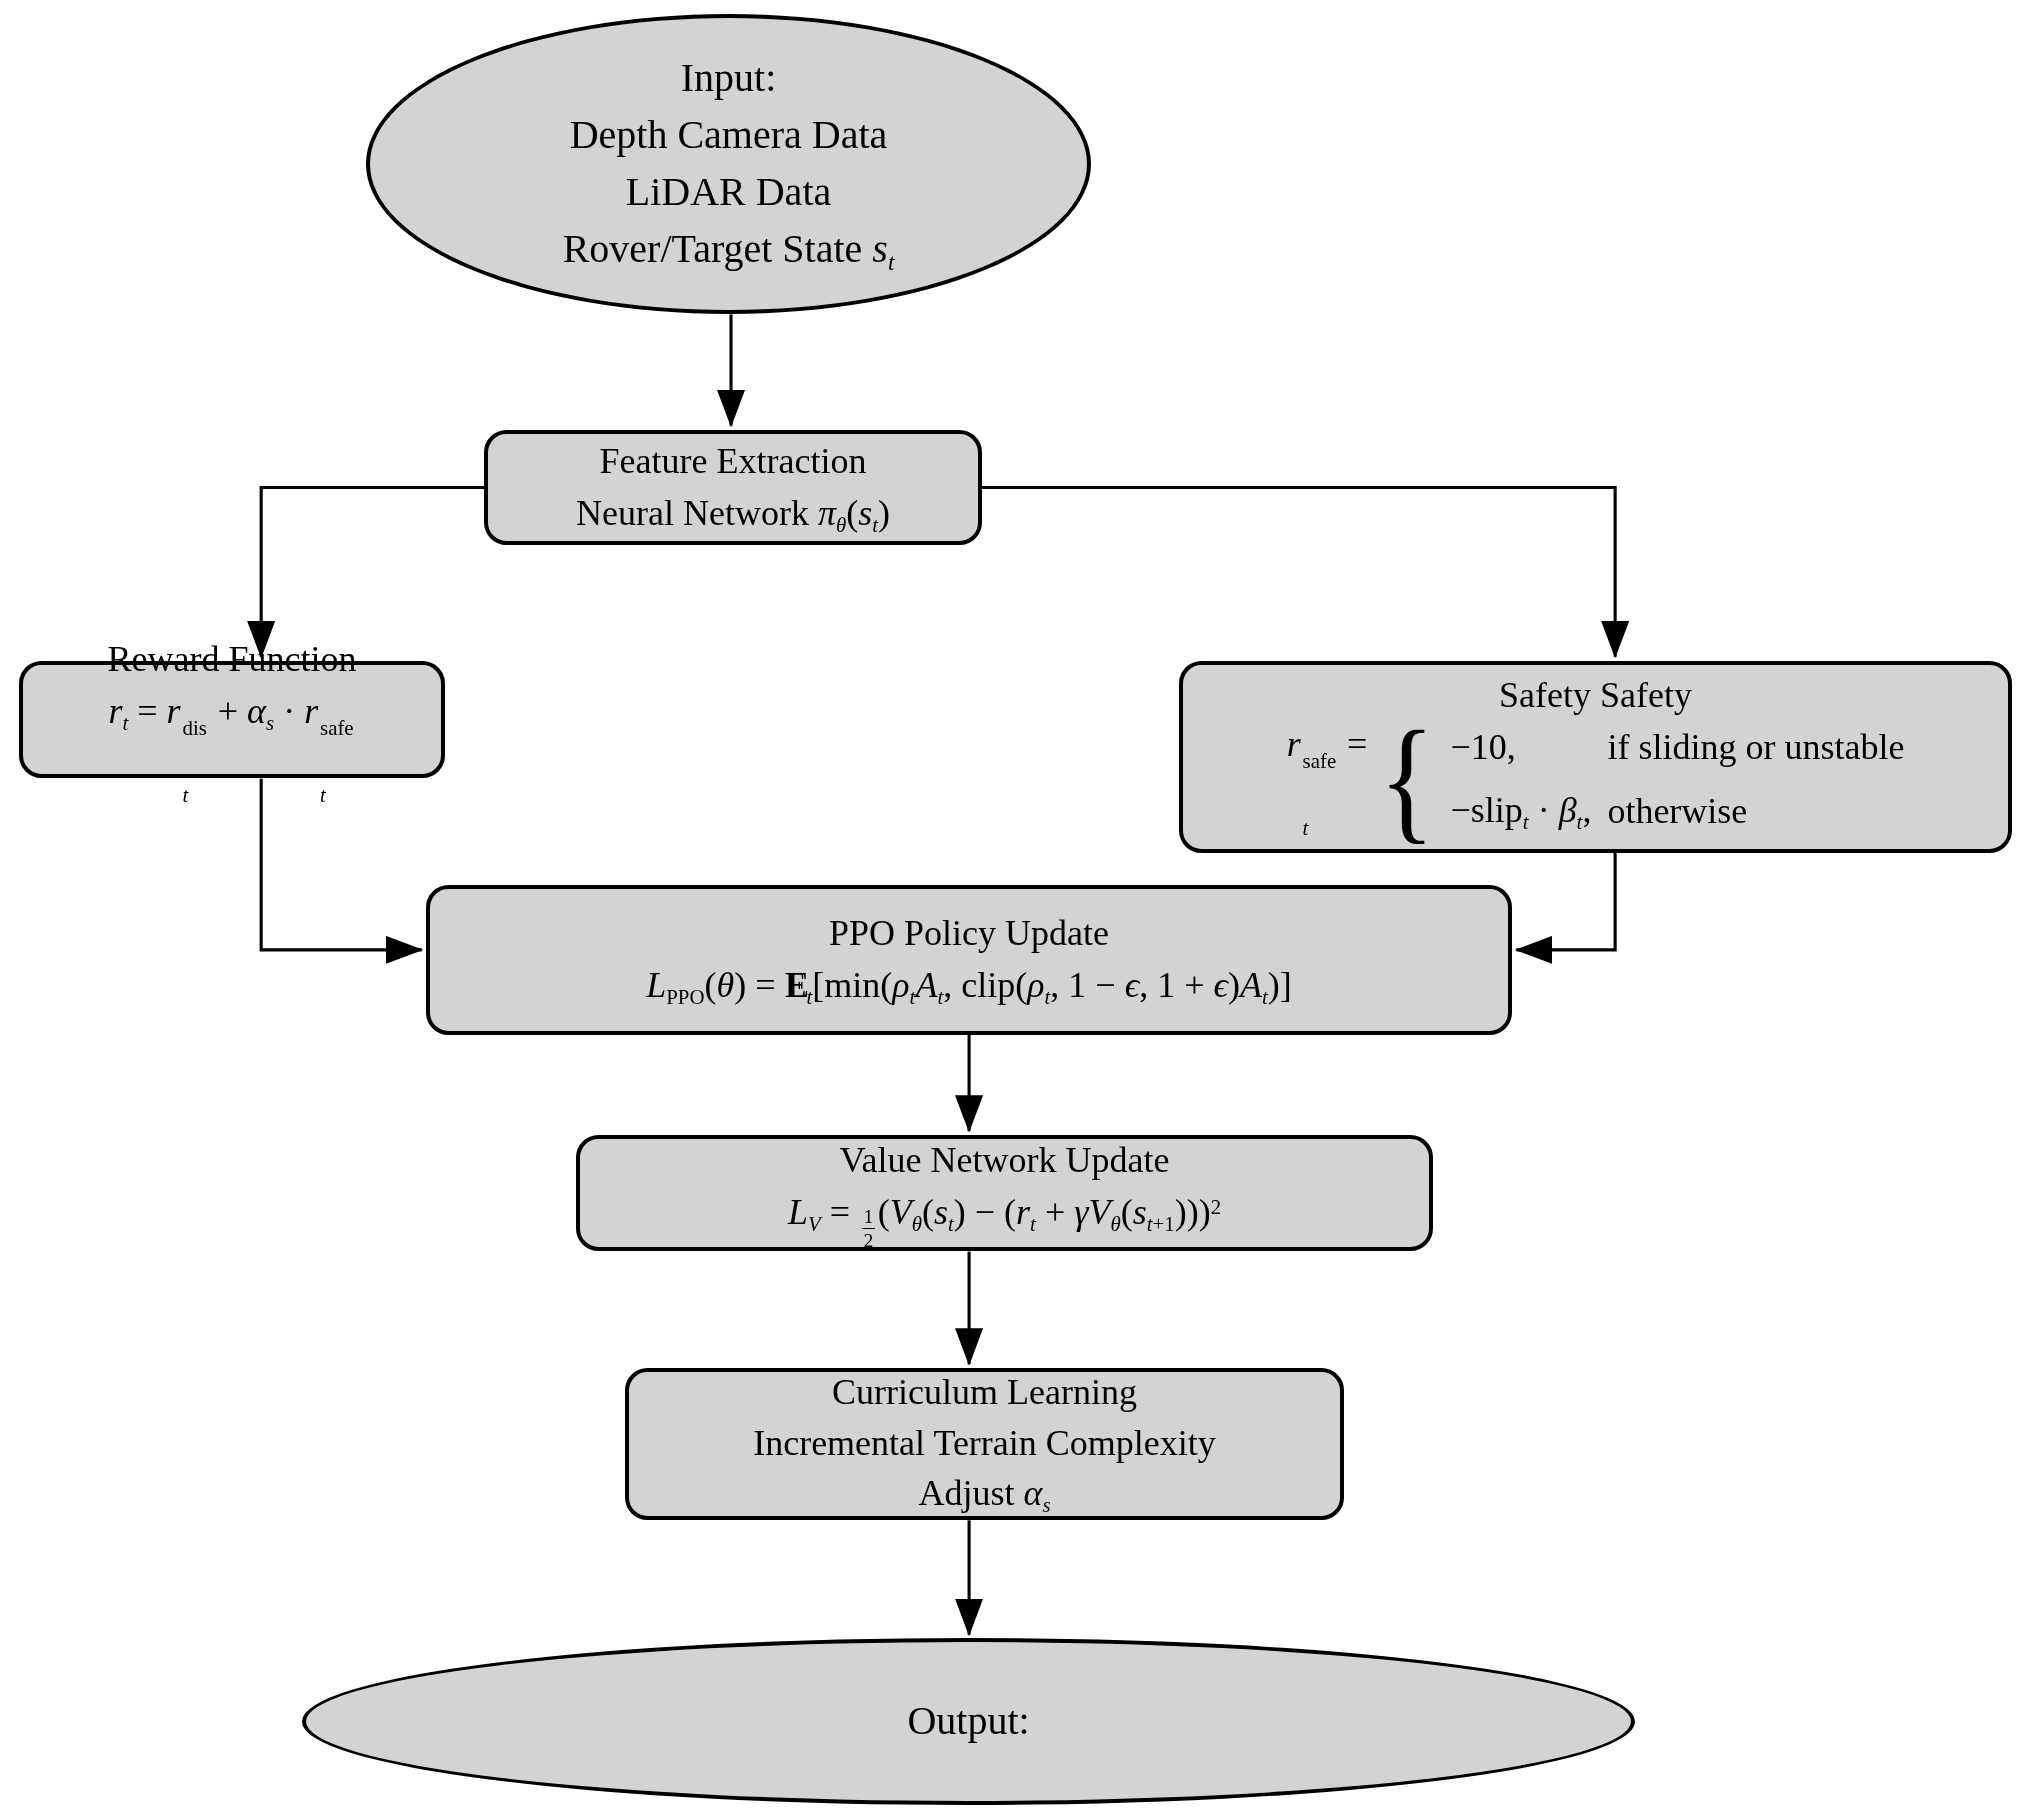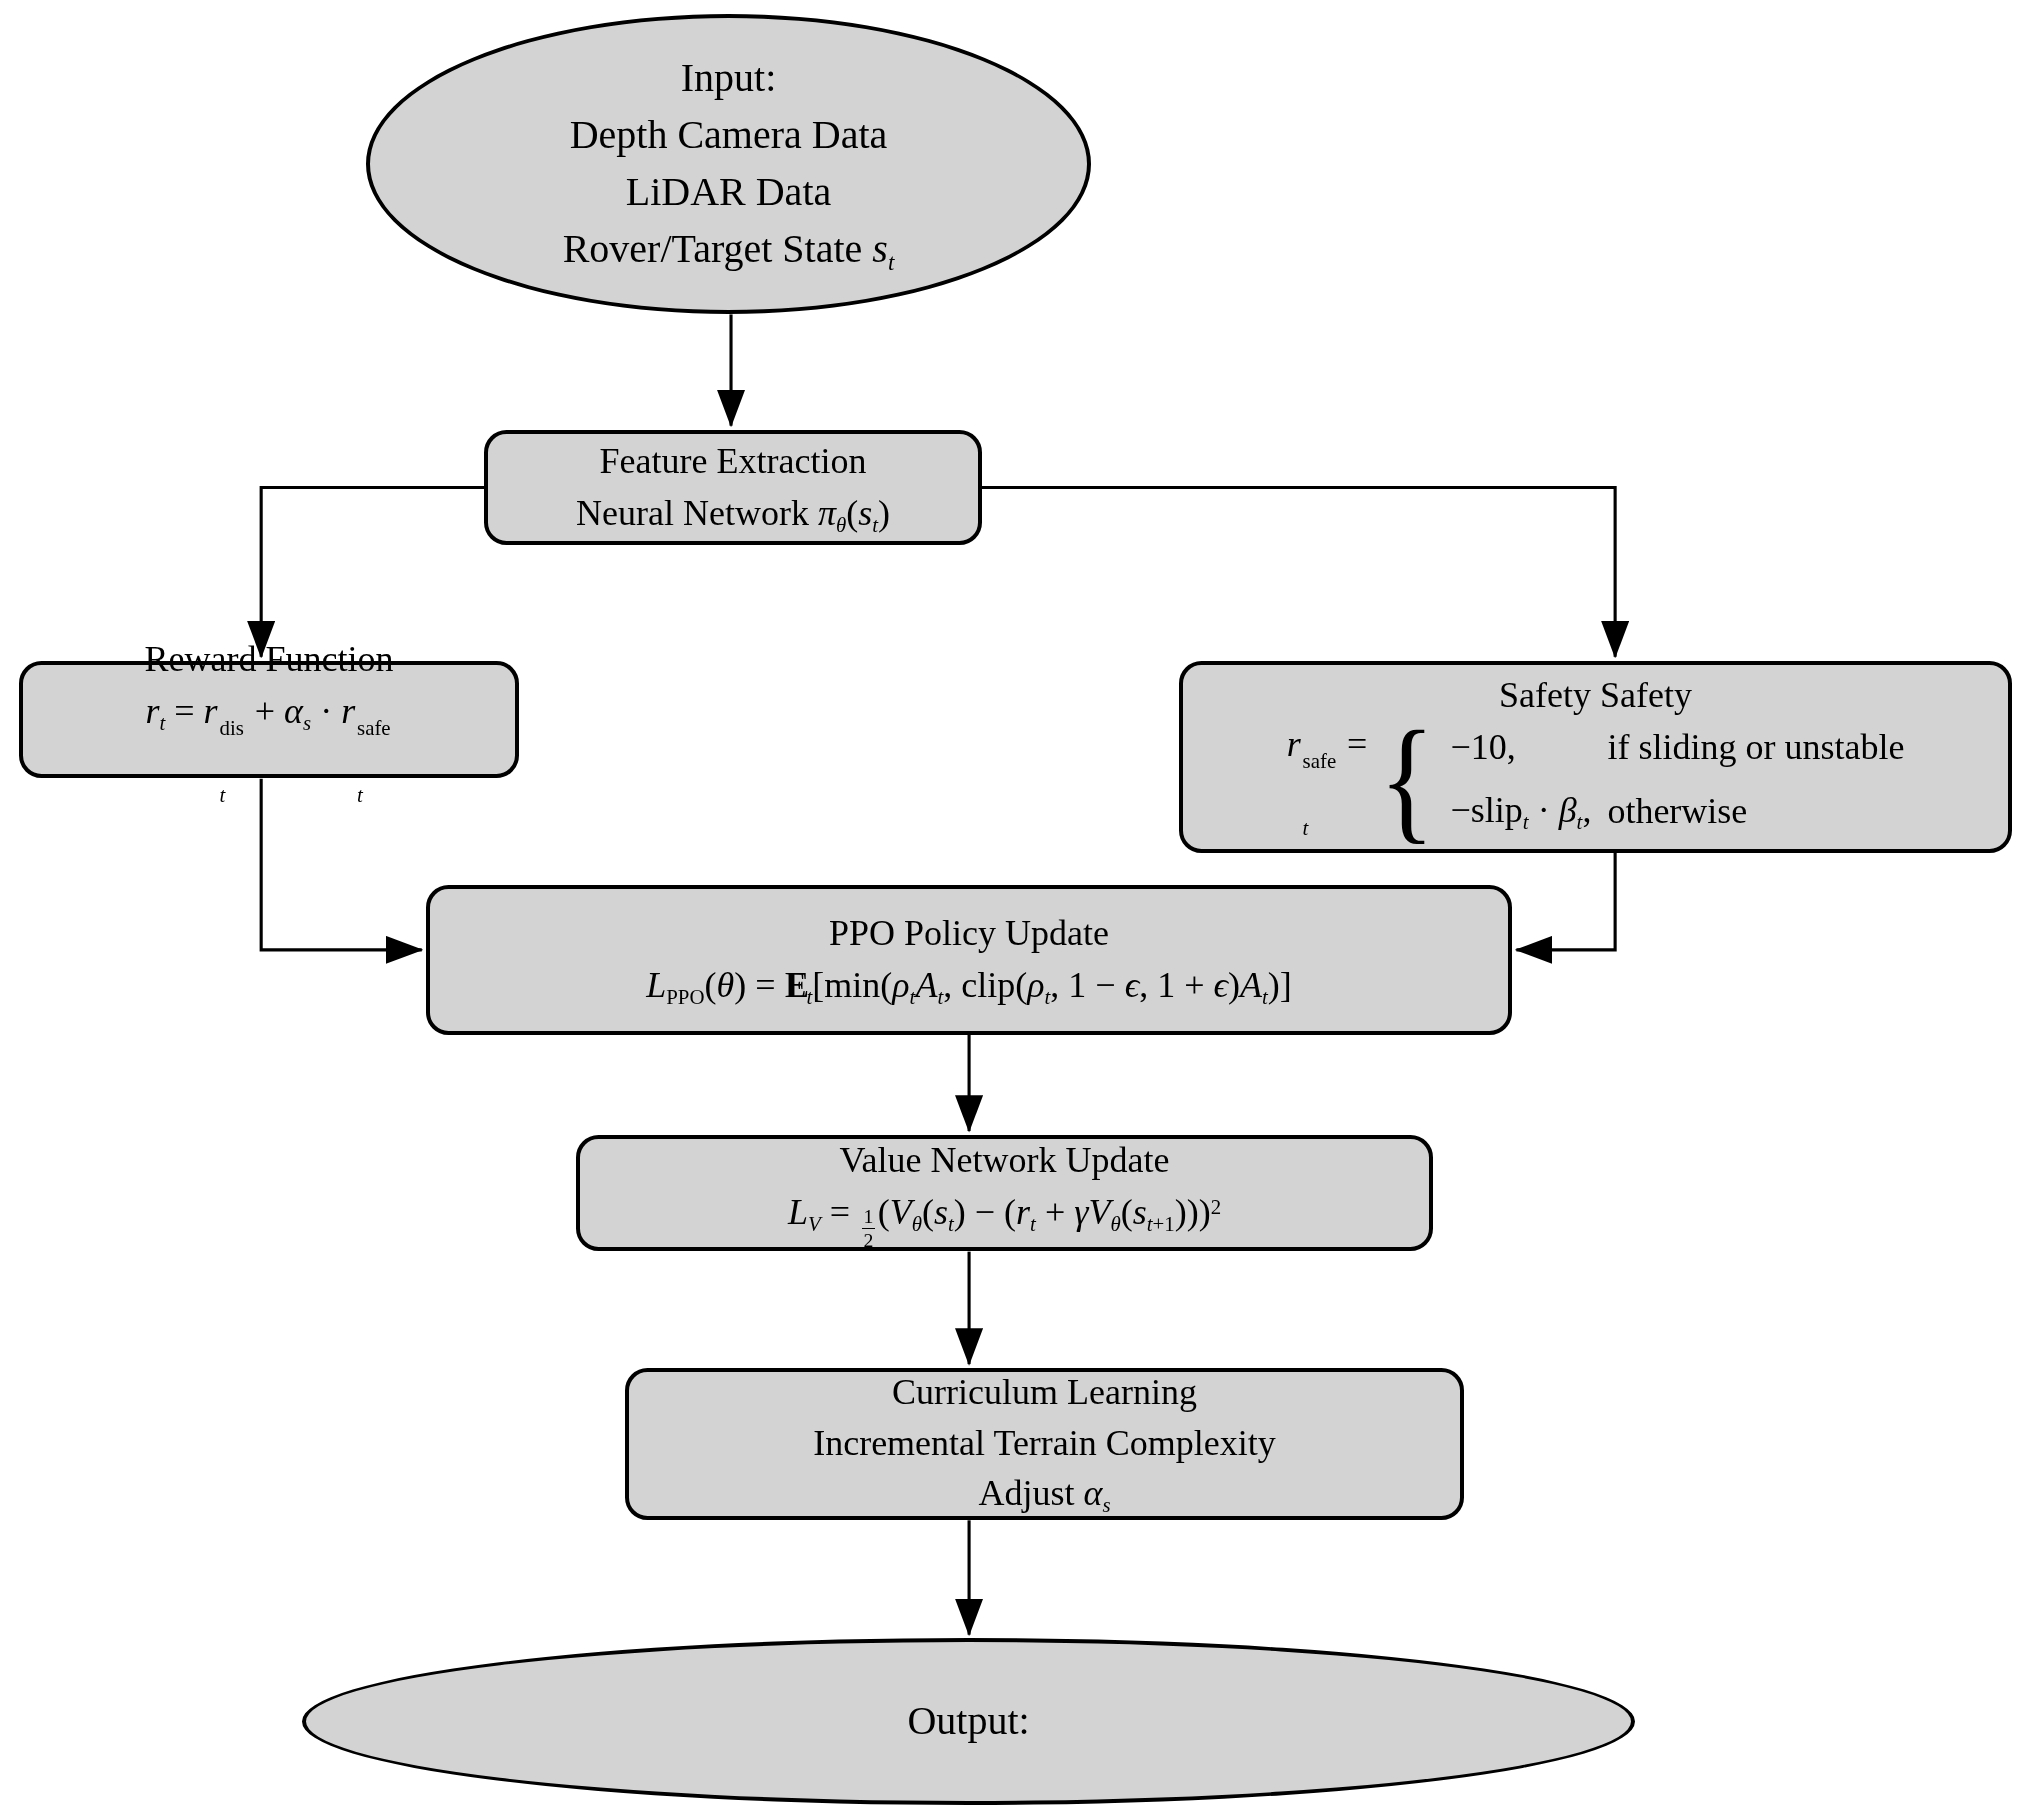--- a/index.html
+++ b/index.html
@@ -63,21 +63,21 @@
     <div>Neural Network <i>π<sub>θ</sub></i>(<i>s<sub>t</sub></i>)</div>
   </div>
 
   <div class="node oval ellipse-font" style="left:366px;top:14.4px;width:725px;height:300px;padding:12.5px 37px;">
     <div>Input:</div>
     <div>Depth Camera Data</div>
     <div>LiDAR Data</div>
     <div>Rover/Target State <i>s<sub>t</sub></i></div>
   </div>
 
-  <div class="node rect" style="left:19px;top:661px;width:500px;height:117px;padding:6.2px 12.5px;">
+  <div class="node rect" style="left:19px;top:661px;width:426px;height:117px;padding:6.2px 12.5px;">
     <div>Reward Function</div>
     <div><i>r<sub>t</sub></i> = <i>r</i><span class="ss">
           <span>dis</span>
           <span><i>t</i></span>
         </span> + <i>α<sub>s</sub></i> · <i>r</i><span class="ss">
           <span>safe</span>
           <span><i>t</i></span>
         </span></div>
   </div>
 
@@ -104,21 +104,21 @@
   </div>
 
   <div class="node rect" style="left:539px;top:1135px;width:857px;height:116px;padding:6.2px 19px;margin-left:37px;">
     <div>Value Network Update</div>
     <div><i>L<sub>V</sub></i> = <span class="frac">
           <span>1</span>
           <span>2</span>
         </span>(<i>V<sub>θ</sub></i>(<i>s<sub>t</sub></i>) − (<i>r<sub>t</sub></i> + <i>γ</i><i>V<sub>θ</sub></i>(<i>s</i><sub><i>t</i>+1</sub>)))<sup>2</sup></div>
   </div>
 
-  <div class="node rect" style="left:625px;top:1368px;width:839px;height:152px;padding:6.2px 19px;line-height:1.4;">
+  <div class="node rect" style="left:625px;top:1368px;width:719px;height:152px;padding:6.2px 19px;line-height:1.4;">
     <div>Curriculum Learning</div>
     <div>Incremental Terrain Complexity</div>
     <div>Adjust <i>α<sub>s</sub></i></div>
   </div>
 
   <div class="node oval ellipse-font" style="left:302px;top:1638px;width:1333px;height:167px;padding:8.7px 56px;gap:43px;">
     <div>Output:</div>
   </div>
 
 </div>

